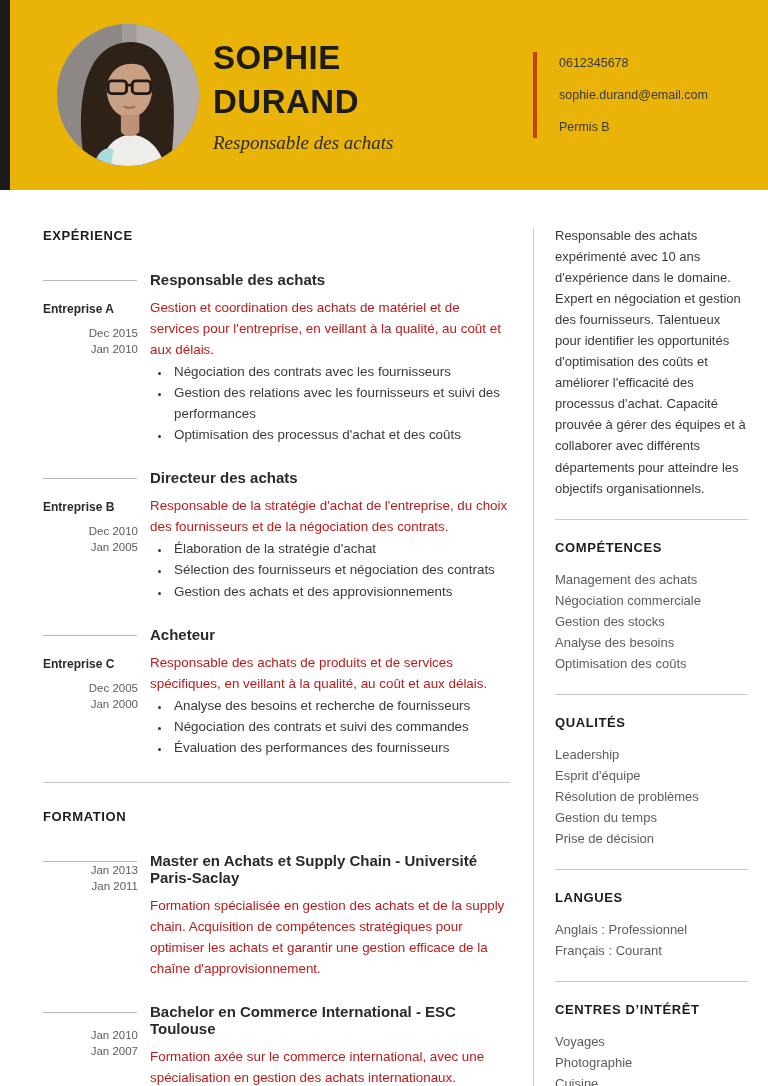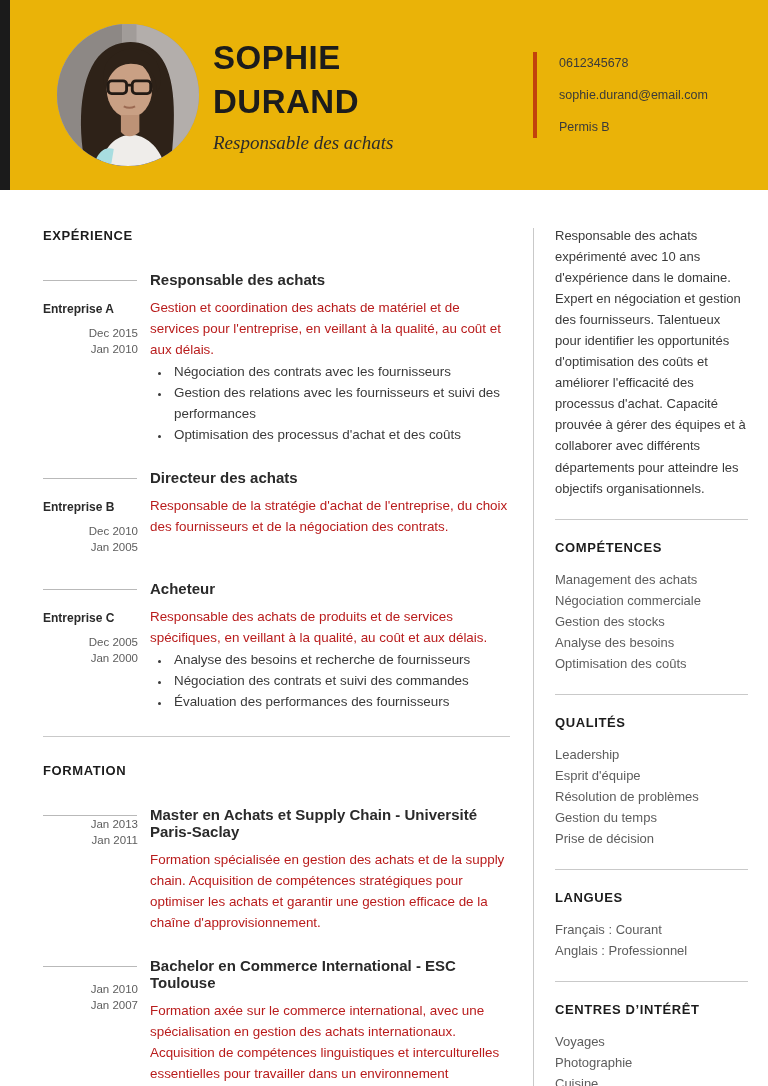--- a/index.html
+++ b/index.html
@@ -128,20 +128,25 @@
           <div class="meta-rule"></div>
           <div class="company">Entreprise B</div>
           <div class="dates">
             <div>Dec 2010</div>
             <div>Jan 2005</div>
           </div>
         </div>
         <div class="entry-body">
           <div class="entry-title">Directeur des achats</div>
           <div class="entry-desc">Responsable de la stratégie d'achat de l'entreprise, du choix des fournisseurs et de la négociation des contrats.</div>
+          <ul class="entry-bullets">
+            <li>Élaboration de la stratégie d'achat</li>
+            <li>Sélection des fournisseurs et négociation des contrats</li>
+            <li>Gestion des achats et des approvisionnements</li>
+          </ul>
         </div>
       </div>
 
       <div class="entry">
         <div class="entry-meta">
           <div class="meta-rule"></div>
           <div class="company">Entreprise C</div>
           <div class="dates">
             <div>Dec 2005</div>
             <div>Jan 2000</div>
@@ -215,22 +220,22 @@
         <div class="side-item">Esprit d'équipe</div>
         <div class="side-item">Résolution de problèmes</div>
         <div class="side-item">Gestion du temps</div>
         <div class="side-item">Prise de décision</div>
       </div>
 
       <hr class="side-divider">
 
       <div class="side-section">
         <div class="section-heading">LANGUES</div>
+        <div class="side-item">Anglais : Professionnel</div>
         <div class="side-item">Français : Courant</div>
-        <div class="side-item">Anglais : Professionnel</div>
       </div>
 
       <hr class="side-divider">
 
       <div class="side-section">
         <div class="section-heading">CENTRES D’INTÉRÊT</div>
         <div class="side-item">Voyages</div>
         <div class="side-item">Photographie</div>
         <div class="side-item">Cuisine</div>
       </div>

